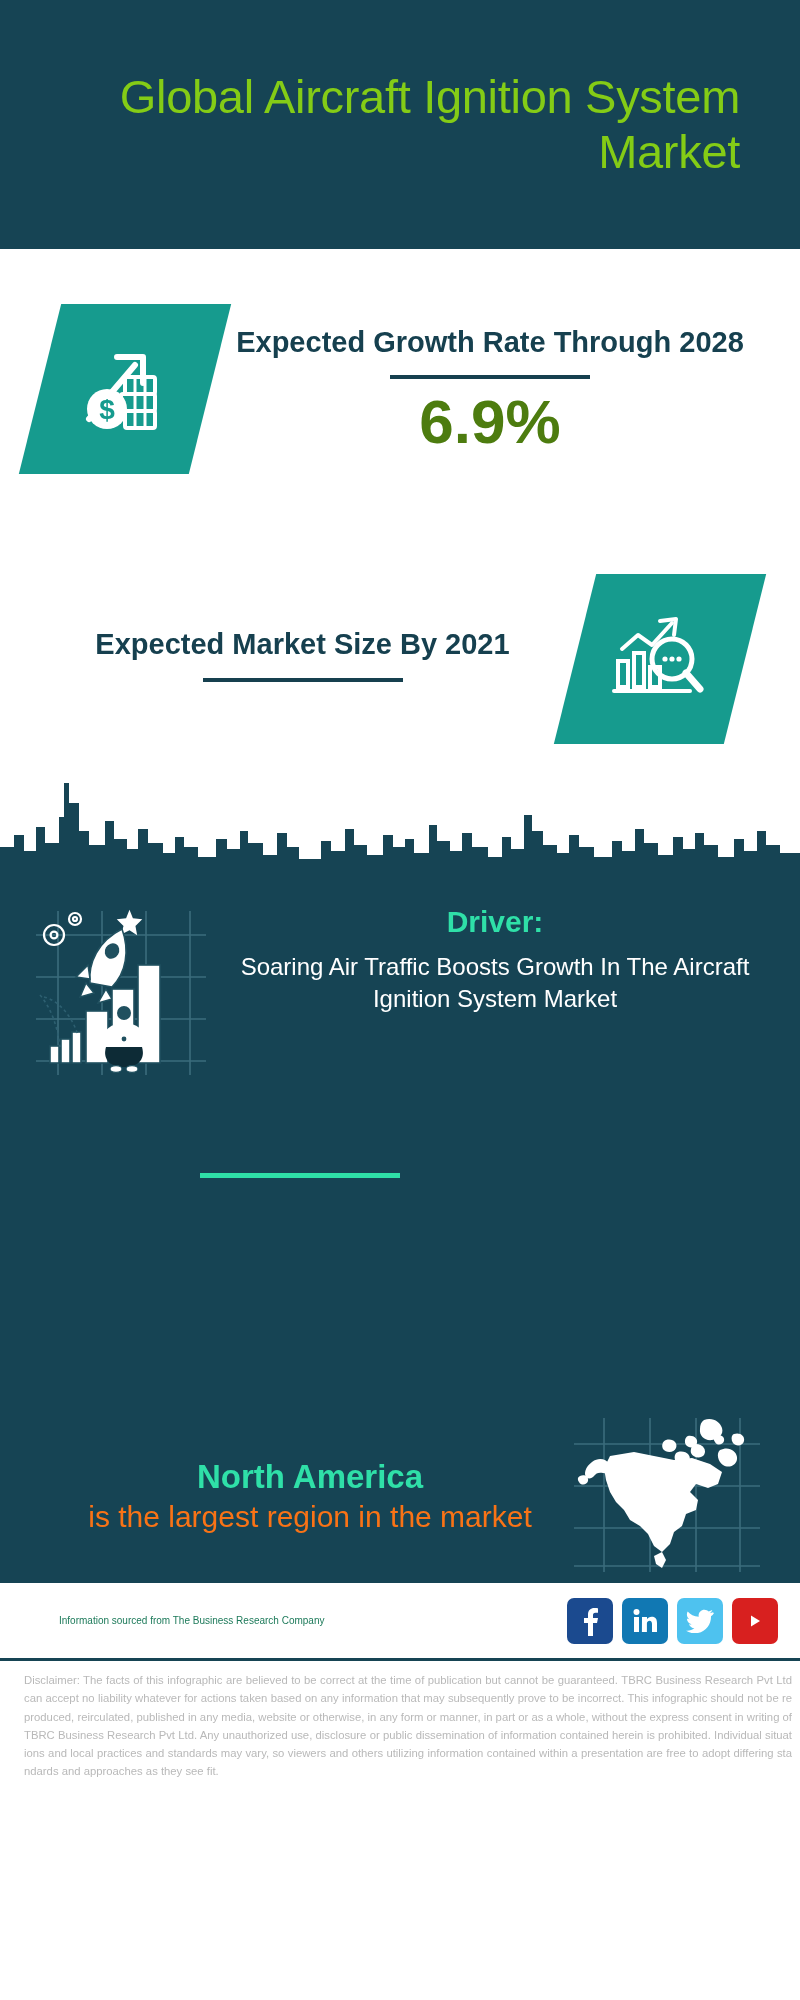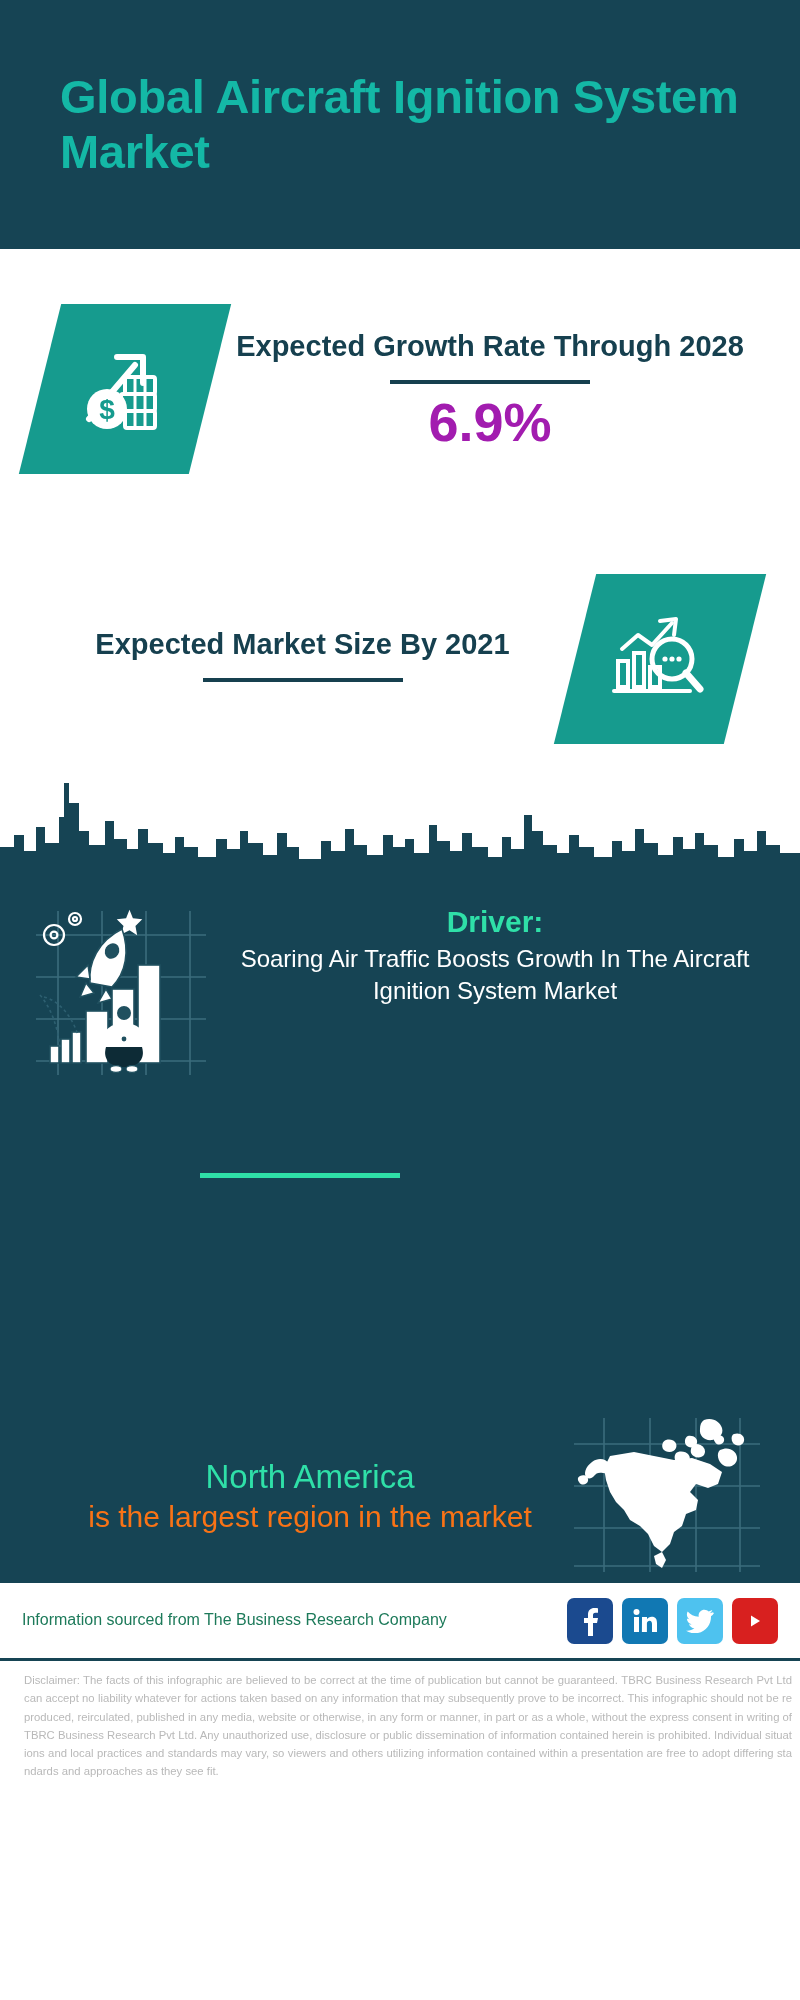--- a/index.html
+++ b/index.html
@@ -13,25 +13,25 @@
   }
 
   
   .header {
     background:#164454;
     height:249px;
     display:flex; align-items:center; justify-content:center;
     padding:0 60px;
   }
   .header h1 {
-    color:#14b8a6;
+    color:#84cc16;
     font-size:47px;
     line-height:1.16;
-    font-weight:bold;
-    text-align:left;
+    font-weight:normal;
+    text-align:right;
     letter-spacing:-0.3px;
   }
 
   
   .white-band { background:#ffffff; height:525px; position:relative; }
 
   .stat-row { display:flex; align-items:center; width:100%; }
 
   .para {
     background:#169b8e;
@@ -44,21 +44,21 @@
 
   .stat-text { flex:1; text-align:center; }
   .stat-label {
     color:#16404f; font-weight:bold; font-size:29px; line-height:1.3;
   }
   .rule {
     width:200px; height:4px; background:#16404f;
     margin:14px auto 10px auto;
   }
   .stat-value {
-    color:#a21caf; font-weight:bold; font-size:54px; line-height:1.05;
+    color:#4d7c0f; font-weight:bold; font-size:62px; line-height:1.05;
   }
 
   
   .row1 { position:absolute; top:55px; left:0; width:100%; }
   .row1 .para { margin-left:40px; }
   .row1 .stat-text { padding-right:30px; }
 
   
   .row2 { position:absolute; top:325px; left:0; width:100%; }
   .row2 .para { margin-right:55px; }
@@ -72,51 +72,51 @@
     background:#164454;
     position:relative;
     height:700px;
     padding-top:4px;
   }
 
   .driver-row { display:flex; align-items:flex-start; padding:18px 28px 0 28px; }
   .driver-illus { width:190px; flex:none; }
   .driver-text { flex:1; text-align:center; padding:0 6px; }
   .driver-title {
-    color:#2fe0a8; font-weight:bold; font-size:30px; margin-bottom:4px;
+    color:#2fe0a8; font-weight:bold; font-size:30px; margin-bottom:12px;
   }
   .driver-body {
     color:#ffffff; font-weight:normal; font-size:24px; line-height:1.32;
   }
 
   .mint-divider {
     width:200px; height:5px; background:#2fe0a8;
     position:absolute; left:200px; top:290px;
   }
 
   .region-row { display:flex; align-items:center; padding:0 30px; margin-top:330px; }
   .region-text { flex:1; text-align:center; padding-left:20px; }
   .region-name {
-    color:#2fe0a8; font-weight:normal; font-size:33px; line-height:1.25;
+    color:#2fe0a8; font-weight:bold; font-size:33px; line-height:1.25;
   }
   .region-sub {
     color:#f97316; font-size:30px; line-height:1.3; font-weight:normal;
   }
   .region-map { width:200px; flex:none; }
 
   
   .source-bar {
     background:#ffffff; height:78px;
     display:flex; align-items:center;
     padding:0 22px;
     border-bottom:3px solid #164454;
   }
   .source-text { flex:1; }
   .source-text div {
-    color:#1d7a5a; font-size:16px; line-height:1.55;
+    color:#1d7a5a; font-size:10px; line-height:1.55;margin-left:37px;
   }
   .socials { display:flex; gap:9px; align-items:center; }
   .social {
     width:46px; height:46px; border-radius:7px;
     display:flex; align-items:center; justify-content:center;
   }
   .s-fb { background:#1b4a8f; }
   .s-li { background:#1178b3; }
   .s-tw { background:#4ec2ef; }
   .s-yt { background:#d8201f; }

